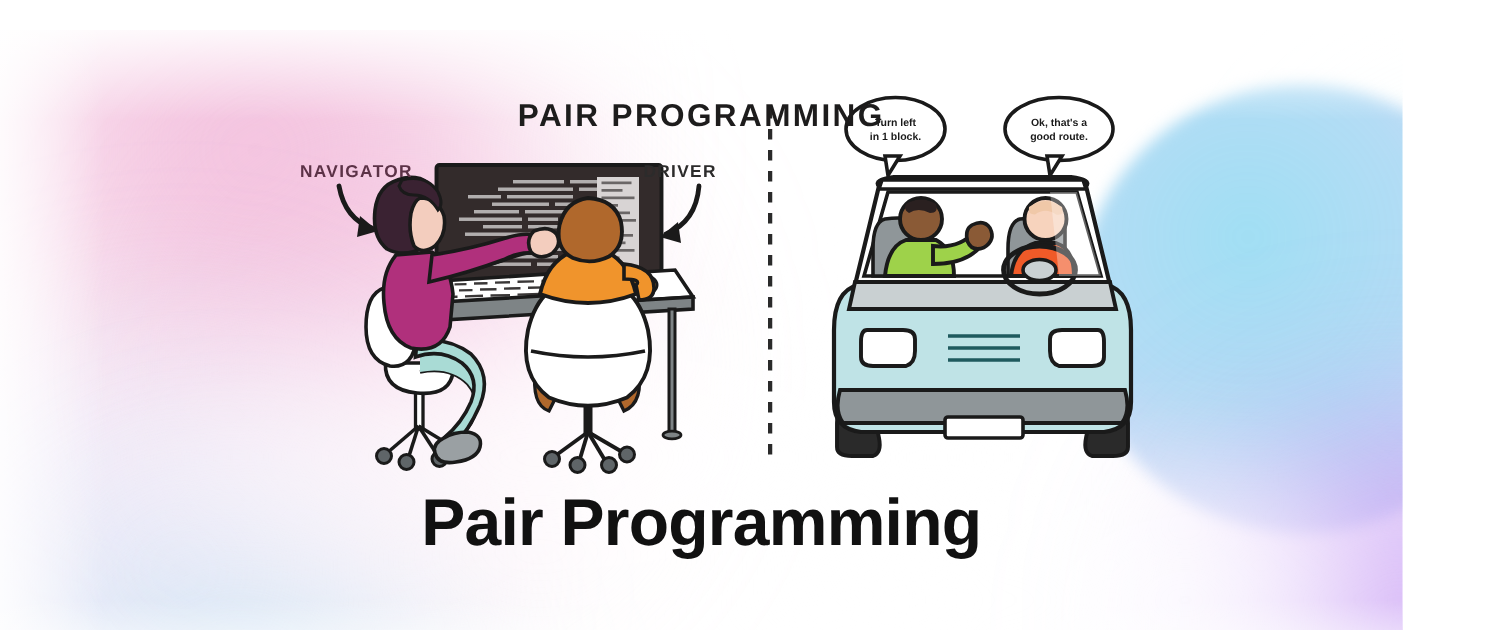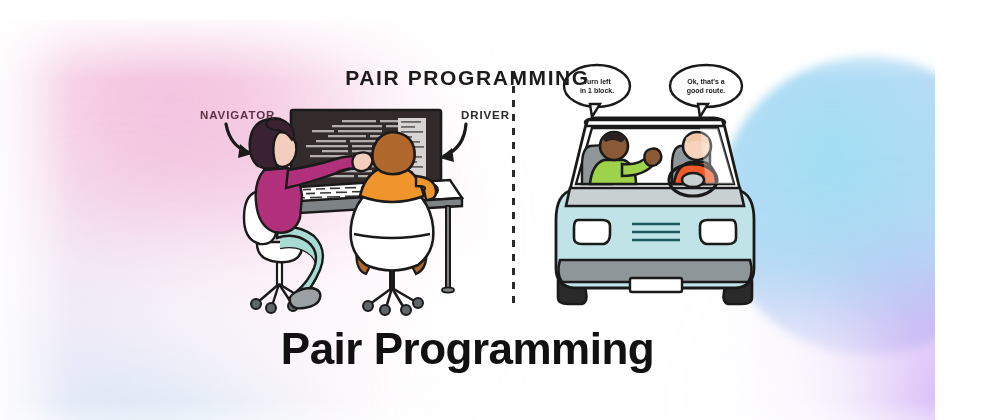--- a/index.html
+++ b/index.html
@@ -125,21 +125,21 @@
     left: 200px;
     top: 89px;
     font-weight: bold;
     font-size: 11.5px;
     letter-spacing: 0.9px;
     color: #5c3247;
     text-align: center;
   }
   #label-driver {
     position: absolute;
-    left: 461px;
+    left: 429px;
     top: 89px;
     font-weight: bold;
     font-size: 11.5px;
     letter-spacing: 0.9px;
     color: #2c2b2b;
   }
 
   
   #title-block {
     position: absolute;

